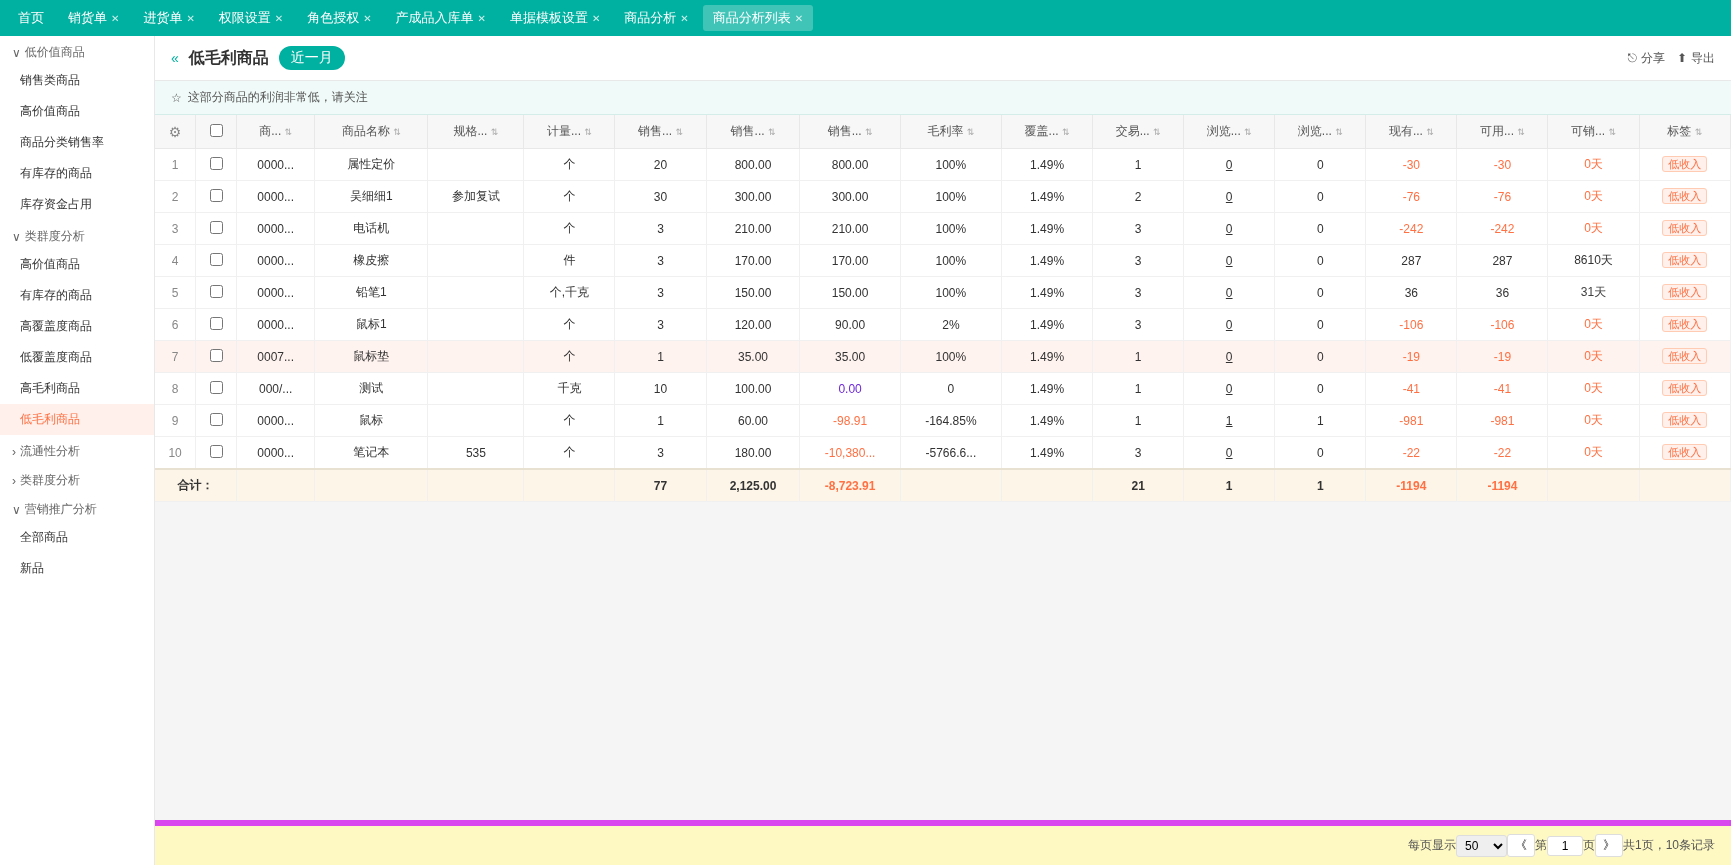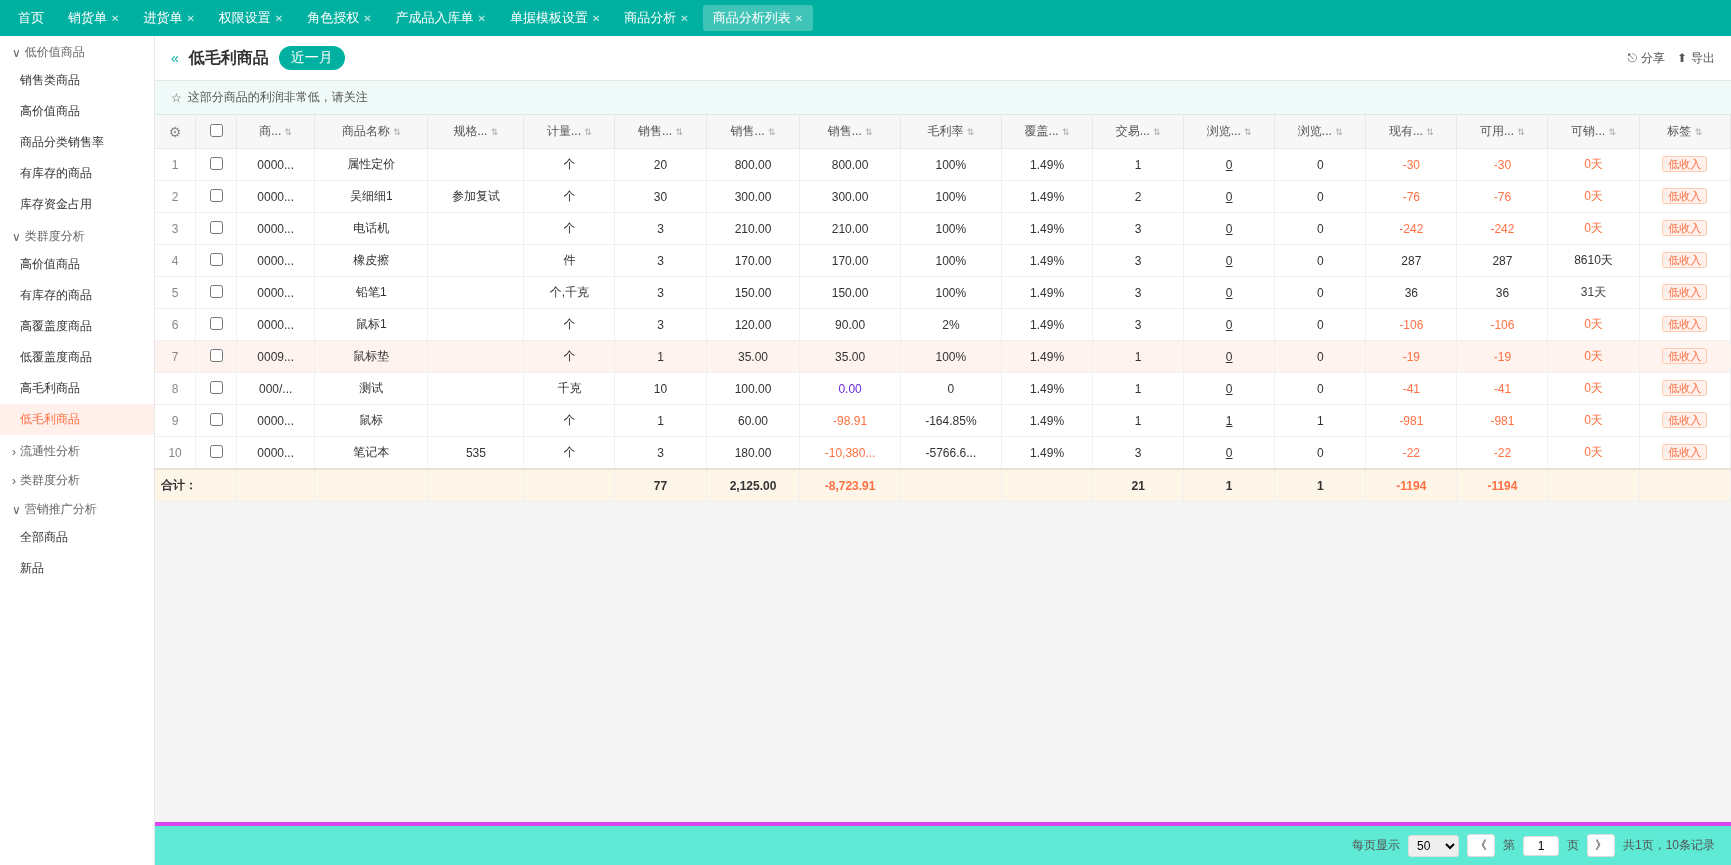--- a/index.html
+++ b/index.html
@@ -185,27 +185,26 @@
       bottom: 0;
     }
     .footer-total td {
       background: #fdf5e8;
       font-weight: bold;
       border-top: 1px solid #e0d0b8;
     }
     
     
     .pagination-bar {
-      background: #5eead4;
-      border-top: 4px solid #d946ef;
+      background: #fef9c3;
+      border-top: 6px solid #d946ef;
       padding: 8px 16px;
       display: flex;
       align-items: center;
       justify-content: flex-end;
-      gap: 8px;
       font-size: 12px;
       color: #555;
     }
     .page-size-select {
       border: 1px solid #ddd;
       border-radius: 3px;
       padding: 2px 4px;
       font-size: 12px;
     }
     .page-nav-btn {
@@ -479,21 +478,21 @@
     <td style="text-decoration:underline;cursor:pointer;">0</td>
     <td>0</td>
     <td style="color:#ff7043">-106</td>
     <td style="color:#ff7043">-106</td>
     <td style="color:#ff7043">0天</td>
     <td><span class="tag-badge">低收入</span></td>
   </tr>
             <tr class="highlighted">
     <td style="color: rgb(136, 136, 136);">7</td>
     <td><input type="checkbox" style=""></td>
-    <td>0009...</td>
+    <td>0007...</td>
     <td>鼠标垫</td>
     <td></td>
     <td>个</td>
     <td>1</td>
     <td>35.00</td>
     <td style="color:#333">35.00</td>
     <td>100%</td>
     <td>1.49%</td>
     <td>1</td>
     <td style="text-decoration:underline;cursor:pointer;">0</td>
@@ -559,21 +558,21 @@
     <td style="text-decoration:underline;cursor:pointer;">0</td>
     <td>0</td>
     <td style="color:#ff7043">-22</td>
     <td style="color:#ff7043">-22</td>
     <td style="color:#ff7043">0天</td>
     <td><span class="tag-badge">低收入</span></td>
   </tr>
           </tbody>
         <tfoot>
           <tr class="footer-total">
-            <td colspan="2" style="text-align:left; font-weight:bold;">合计：</td>
+            <td colspan="2" style="text-align:center; font-weight:bold;">合计：</td>
             <td></td>
             <td></td>
             <td></td>
             <td></td>
             <td>77</td>
             <td>2,125.00</td>
             <td style="color:#ff7043;">-8,723.91</td>
             <td></td>
             <td></td>
             <td>21</td>

